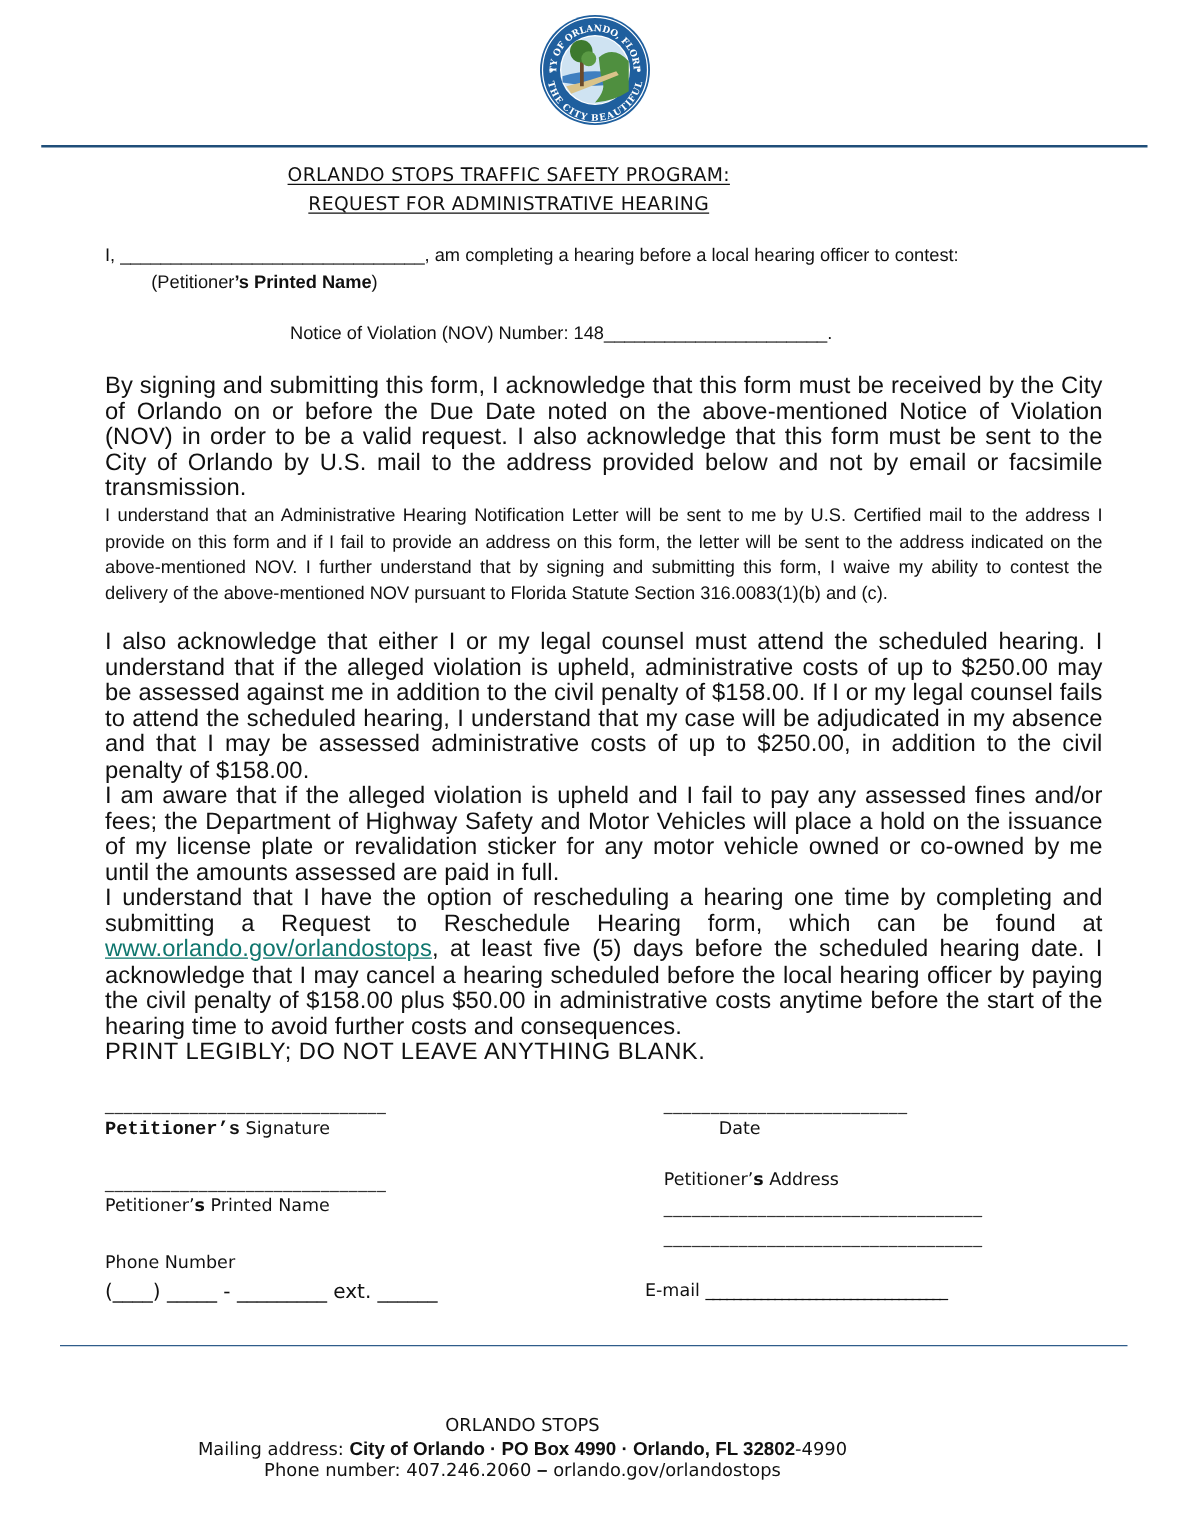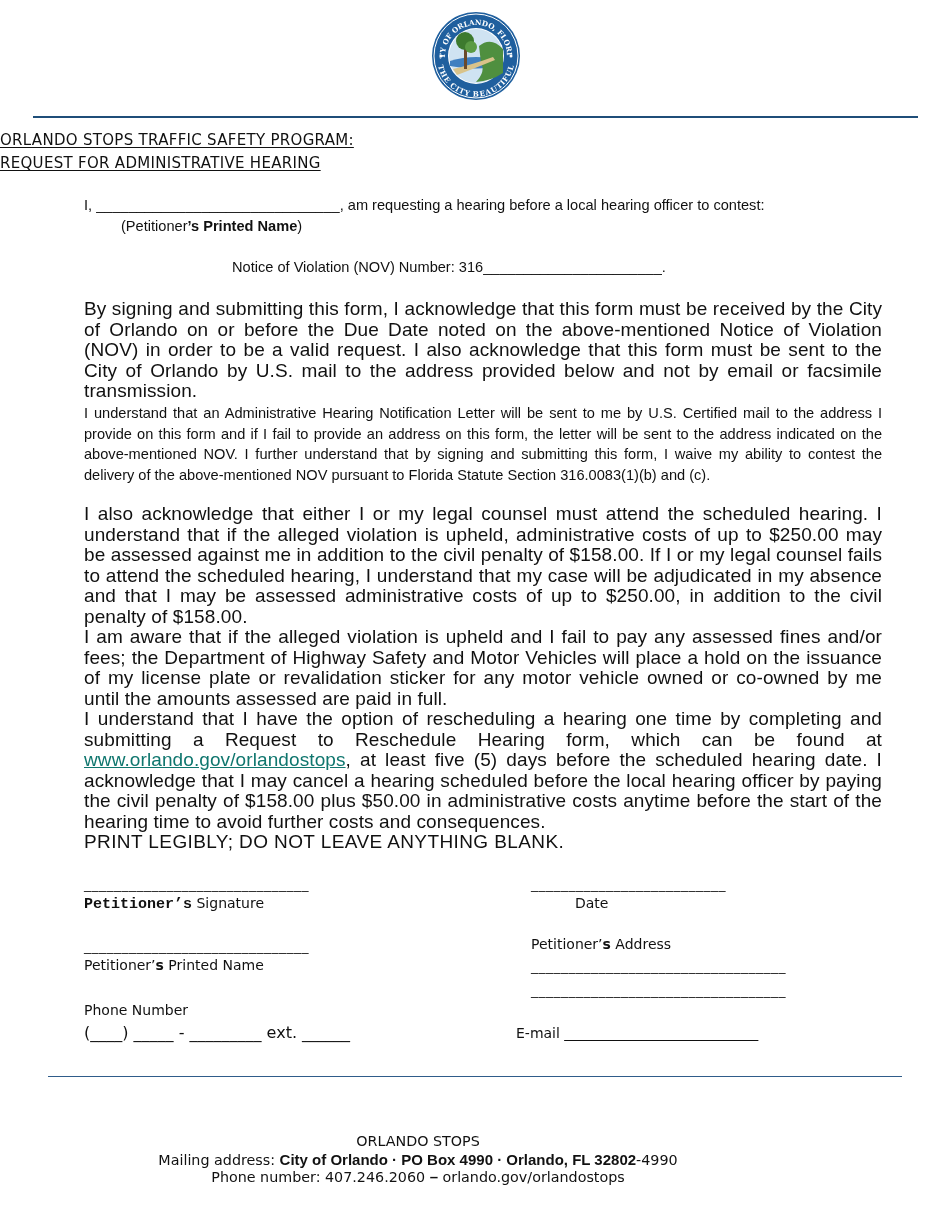--- a/index.html
+++ b/index.html
@@ -1,21 +1,21 @@
 <!DOCTYPE html>
 <html><head>
   <meta charset="utf-8">
   <style>
     html, body { margin: 0; padding: 0; background: #ffffff; }
     body { width: 950px; height: 1230px; position: relative; overflow: hidden; color: #111; font-family: "DejaVu Sans", sans-serif; }
     .abs { position: absolute; }
     .seal { left: 431px; top: 11px; width: 90px; height: 90px; }
     .rule-top { left: 33px; top: 116px; width: 885px; height: 2px; background: #1f4e79; }
     .rule-bottom { left: 48px; top: 1076px; width: 854px; height: 1px; background: #2f5c8a; }
-    .title { left: 0; width: 814px; font-family: "DejaVu Sans", sans-serif; font-size: 15px; letter-spacing: 0.3px; }
+    .title { left: 0; width: 814px; text-align: center; font-family: "DejaVu Sans", sans-serif; font-size: 15px; letter-spacing: 0.3px; }
     .title span { text-decoration: underline; text-underline-offset: 2px; }
     .narrow { font-family: "Liberation Sans", sans-serif; font-size: 14.6px; }
     .para { left: 84px; width: 798px; text-align: justify; line-height: 20.6px; font-family: "Liberation Sans", sans-serif; font-size: 19px; letter-spacing: 0.1px; }
     .para.arial { font-size: 14.6px; letter-spacing: 0; }
     .para a { color: #0f766e; text-decoration: underline; }
     .lbl { font-family: "DejaVu Sans", sans-serif; font-size: 14px; }
     .blank { font-family: "DejaVu Sans", sans-serif; font-size: 14px; color: #333; letter-spacing: 0.5px; }
     .footer { left: 0; width: 836px; text-align: center; font-family: "DejaVu Sans", sans-serif; font-size: 14.3px; line-height: 17.5px; }
     .footer b { font-family: "Liberation Sans", sans-serif; font-size: 15px; }
   </style>
@@ -47,24 +47,24 @@
       <textPath href="#sealBot" startOffset="50%" text-anchor="middle" dominant-baseline="hanging">THE CITY BEAUTIFUL</textPath>
     </text>
   </svg>
 </div>
 
 <div class="abs rule-top"></div>
 
 <div class="abs title" style="top:131px;"><span>ORLANDO STOPS TRAFFIC SAFETY PROGRAM:</span></div>
 <div class="abs title" style="top:154px;"><span>REQUEST FOR ADMINISTRATIVE HEARING</span></div>
 
-<div class="abs narrow" style="left:84px; top:197px; white-space:pre;"><span>I, </span><span>______________________________</span><span>, am requesting a hearing before a local hearing officer to contest:</span></div>
+<div class="abs narrow" style="left:84px; top:197px; white-space:pre;"><span>I, </span><span>______________________________</span><span>, am completing a hearing before a local hearing officer to contest:</span></div>
 <div class="abs narrow" style="left:121px; top:218px; white-space:pre;"><span>(Petitioner</span><b>’s Printed Name</b><span>)</span></div>
 
-<div class="abs narrow" style="left:232px; top:259px; white-space:pre;"><span>Notice of Violation (NOV) Number: 316</span><span>______________________</span><span>.</span></div>
+<div class="abs narrow" style="left:232px; top:259px; white-space:pre;"><span>Notice of Violation (NOV) Number: 148</span><span>______________________</span><span>.</span></div>
 
 <div class="abs para" style="top:299px;">By signing and submitting this form, I acknowledge that this form must be received by the City of Orlando on or before the Due Date noted on the above-mentioned Notice of Violation (NOV) in order to be a valid request. I also acknowledge that this form must be sent to the City of Orlando by U.S. mail to the address provided below and not by email or facsimile transmission.</div>
 <div class="abs para arial" style="top:403px;">I understand that an Administrative Hearing Notification Letter will be sent to me by U.S. Certified mail to the address I provide on this form and if I fail to provide an address on this form, the letter will be sent to the address indicated on the above-mentioned NOV.  I further understand that by signing and submitting this form, I waive my ability to contest the delivery of the above-mentioned NOV pursuant to Florida Statute Section 316.0083(1)(b) and (c).</div>
 <div class="abs para" style="top:504px;">I also acknowledge that either I or my legal counsel must attend the scheduled hearing.  I understand that if the alleged violation is upheld, administrative costs of up to $250.00 may be assessed against me in addition to the civil penalty of $158.00.  If I or my legal counsel fails to attend the scheduled hearing, I understand that my case will be adjudicated in my absence and that I may be assessed administrative costs of up to $250.00, in addition to the civil penalty of $158.00.</div>
 <div class="abs para" style="top:627px;">I am aware that if the alleged violation is upheld and I fail to pay any assessed fines and/or fees; the Department of Highway Safety and Motor Vehicles will place a hold on the issuance of my license plate or revalidation sticker for any motor vehicle owned or co-owned by me until the amounts assessed are paid in full.</div>
 <div class="abs para" style="top:709px;"><span>I understand that I have the option of rescheduling a hearing one time by completing and submitting a Request to Reschedule Hearing form, which can be found at </span><a href="#">www.orlando.gov/orlandostops</a><span>, at least five (5) days before the scheduled hearing date.  I acknowledge that I may cancel a hearing scheduled before the local hearing officer by paying the civil penalty of $158.00 plus $50.00 in administrative costs anytime before the start of the hearing time to avoid further costs and consequences.</span></div>
 
 <div class="abs para" style="top:832px; letter-spacing:0.4px;">PRINT LEGIBLY; DO NOT LEAVE ANYTHING BLANK.</div>
 
 <div class="abs blank" style="left:84px; top:876px;">______________________________</div>

